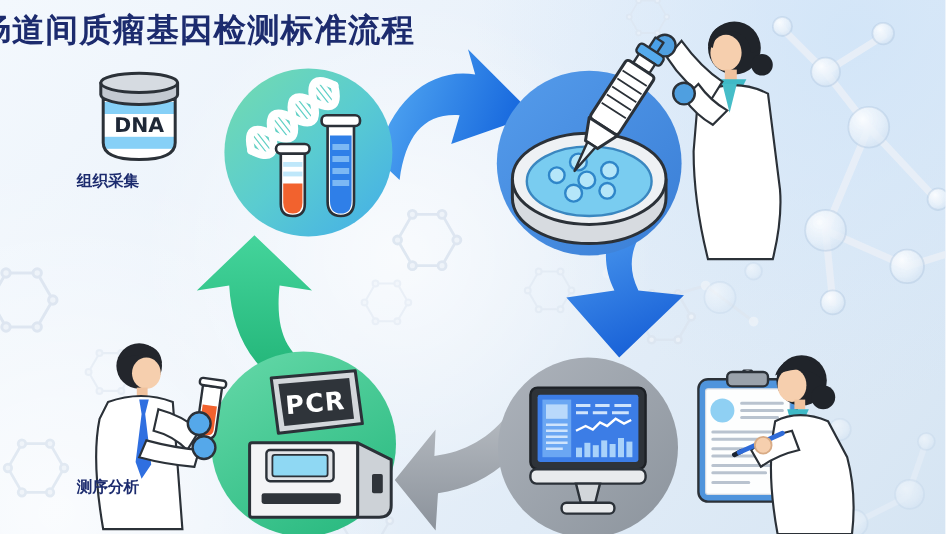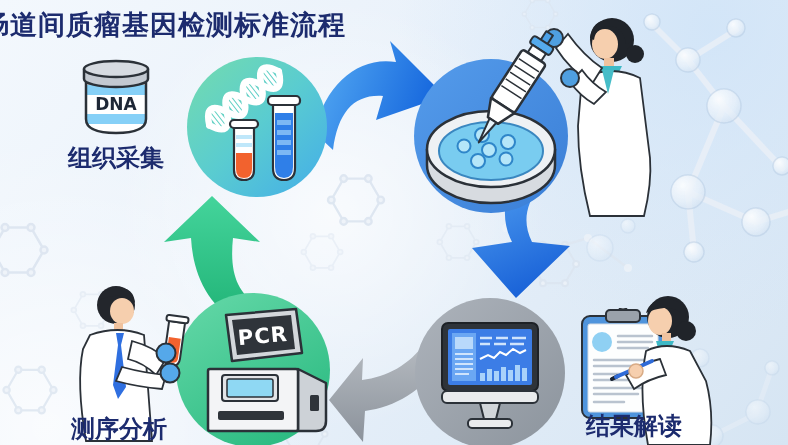--- a/index.html
+++ b/index.html
@@ -12,21 +12,21 @@
       radial-gradient(circle at 6% 96%, rgba(255,255,255,.75), rgba(255,255,255,0) 34%),
       linear-gradient(128deg,#f3f8fd 0%,#e9f1fa 45%,#d6e5f3 100%);
   }
   .abs{position:absolute;}
   .z1{z-index:1}.z2{z-index:2}.z3{z-index:3}.z4{z-index:4}.z5{z-index:5}.z6{z-index:6}
   #title{
     left:-18px;top:7px;font-size:27px;font-weight:800;color:#1c2b6e;
     letter-spacing:1px;white-space:nowrap;
   }
   .step-label{
-    color:#1c2b6e;font-weight:700;font-size:24px;text-align:center;white-space:nowrap;
+    color:#1c2b6e;font-weight:700;font-size:13px;text-align:left;white-space:nowrap;
   }
   svg{display:block}
   svg text{font-family:"DejaVu Sans","Liberation Sans",sans-serif;}
 </style>
 </head>
 <body>
 
 <div id="stage">
 
   <svg class="abs z1" width="788" height="445" viewBox="0 0 788 445">
@@ -300,21 +300,20 @@
     <ellipse cx="54" cy="28" rx="12" ry="14" fill="#f6cfae"></ellipse>
     <path d="M40 20 Q44 6 62 6 Q78 7 80 24 Q70 14 58 15 Q48 16 40 20 Z" fill="#20242a"></path>
     <rect x="56" y="40" width="9" height="8" fill="#f0c29e"></rect>
     <polygon points="50,48 68,48 62,62 54,62" fill="#3fb9c6"></polygon>
     <path d="M40 58 Q60 48 84 58 L100 88 Q108 118 104 152 L42 152 Q32 98 40 58 Z" fill="#ffffff" stroke="#2b3138" stroke-width="1.8"></path>
     <path d="M54 66 Q36 70 20 82 L28 96 Q42 86 60 82 Z" fill="#ffffff" stroke="#2b3138" stroke-width="1.8"></path>
     <line x1="6" y1="86" x2="12" y2="83" stroke="#1a2433" stroke-width="4" stroke-linecap="round"></line>
     <line x1="10" y1="84" x2="46" y2="68" stroke="#2f6bd8" stroke-width="4" stroke-linecap="round"></line>
     <circle cx="30" cy="78" r="7" fill="#f6cfae" stroke="#d8ab85" stroke-width="1.5"></circle>
   </svg>
-  <div class="abs z5 step-label" style="left:578px;top:410px;width:112px">结果解读</div>
 
   <svg class="abs z3" style="left:172px;top:291px" width="162" height="158" viewBox="0 0 162 158">
     <defs>
         <linearGradient id="gPcr" x1="0" y1="0" x2="0.6" y2="1">
       <stop offset="0" stop-color="#66d9a9"></stop>
           <stop offset="1" stop-color="#2ebc83"></stop>
     </linearGradient>
       </defs>
     <circle cx="81" cy="79" r="77" fill="url(#gPcr)"></circle>
     <g transform="translate(26,16)">
@@ -340,16 +339,16 @@
     <g transform="translate(104,32) rotate(8)">
       <path d="M0 6 L0 42 Q0 50 8 50 Q16 50 16 42 L16 6 Z" fill="#ffffff" stroke="#2b3138" stroke-width="2"></path>
       <path d="M2 22 L2 42 Q2 47 8 47 Q14 47 14 42 L14 22 Z" fill="#f2622e"></path>
       <rect x="-3" y="0" width="22" height="6" rx="2.5" fill="#ffffff" stroke="#2b3138" stroke-width="2"></rect>
     </g>
     <path d="M66 58 Q88 64 100 76 L90 92 Q78 80 62 76 Z" fill="#ffffff" stroke="#2b3138" stroke-width="1.8"></path>
     <circle cx="100" cy="70" r="9.5" fill="#55a8ea" stroke="#2b3138" stroke-width="2"></circle>
     <path d="M56 84 Q78 90 100 92 L96 106 Q72 104 50 98 Z" fill="#ffffff" stroke="#2b3138" stroke-width="1.8"></path>
     <circle cx="104" cy="90" r="9.5" fill="#55a8ea" stroke="#2b3138" stroke-width="2"></circle>
   </svg>
-  <div class="abs z5 step-label" style="left:64px;top:413px;width:110px">测序分析</div>
+  <div class="abs z5 step-label" style="left:64px;top:397px;width:110px">测序分析</div>
 
   <div id="title" class="abs z6">肠道间质瘤基因检测标准流程</div>
 </div>
 
 </body></html>

